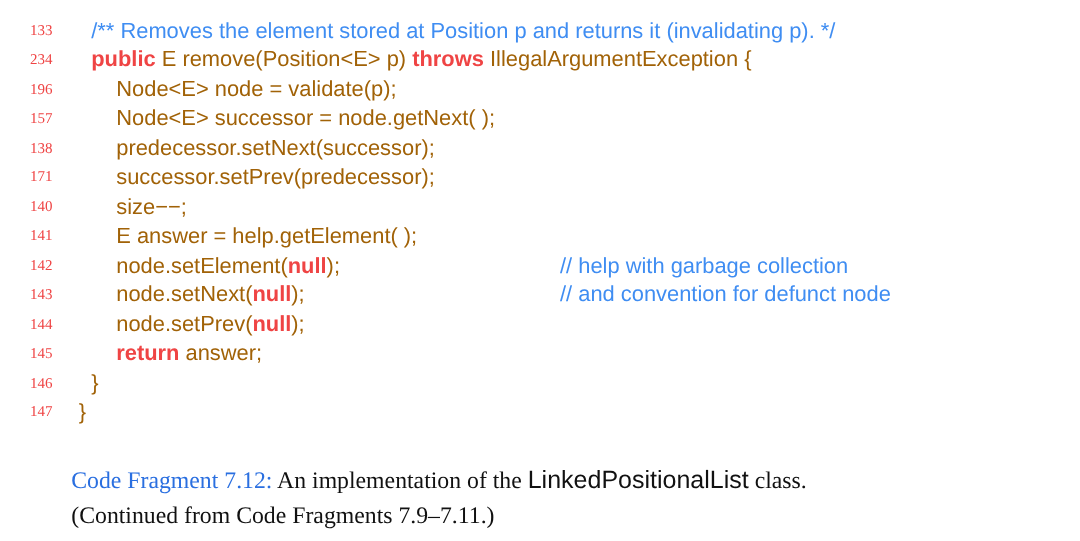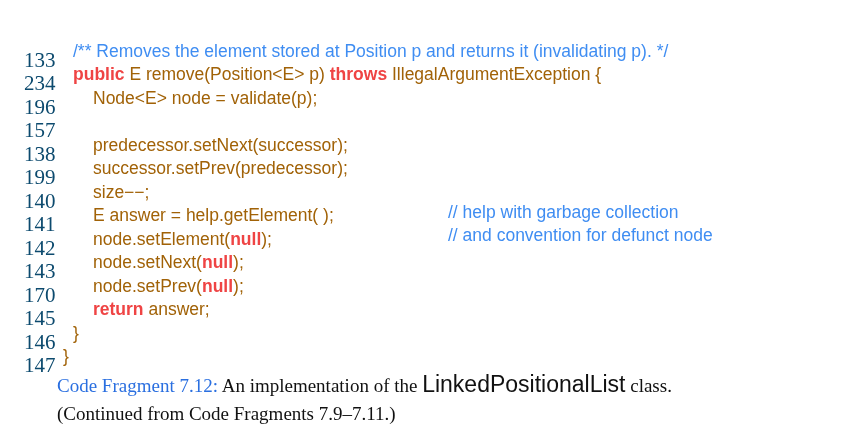--- a/index.html
+++ b/index.html
@@ -26,25 +26,24 @@
     height: 23.5px;
     line-height: 23.5px;
     font-size: 17.5px;
     color: #151515;
     white-space: pre;
   }
   .line-num {
     position: absolute;
     left: 24px; top: 0;
     font-family: "Liberation Serif", serif;
-    font-size: 21px;
-    color: #0c4a6e;
-    margin-top: 36px;
+    font-size: 12px;
+    color: #ef4444;
   }
-  .code-text { position: absolute; top: 0; margin-top: 27px; }
+  .code-text { position: absolute; top: 0; }
   .ind-0 { left: 63px; }
   .ind-1 { left: 73px; }
   .ind-2 { left: 93px; }
   .kw { font-weight: bold; color: #ef4444; }
   .comment { color: #3f8df2; }
   .plain { color: #a16207; }
   .inline-comment {
     position: absolute;
     left: 448px; top: 0;
     color: #3f8df2;
@@ -54,39 +53,39 @@
   .caption {
     position: absolute;
     left: 57px; top: 370px;
     width: 760px;
     font-family: "Liberation Serif", serif;
     font-size: 19px;
     color: #111111;
   }
   .cap-line { line-height: 28px; }
   .cap-label { color: #2a6fe0; font-weight: normal; }
-  .cap-code { font-family: "Liberation Sans", sans-serif; font-size: 23px; }
+  .cap-code { font-family: "Liberation Sans", sans-serif; font-size: 20px; }
 </style>
 </head>
 <body>
 
 <div class="page">
 
   <div class="code-block" id="code-block">
       <div class="code-line"><span class="line-num">133</span><span class="code-text ind-1"><span class="comment">/** Removes the element stored at Position p and returns it (invalidating p). */</span></span></div>
       <div class="code-line"><span class="line-num">234</span><span class="code-text ind-1"><span class="kw">public</span><span class="plain"> E remove(Position&lt;E&gt; p) </span><span class="kw">throws</span><span class="plain"> IllegalArgumentException {</span></span></div>
       <div class="code-line"><span class="line-num">196</span><span class="code-text ind-2"><span class="plain">Node&lt;E&gt; node = validate(p);</span></span></div>
-      <div class="code-line"><span class="line-num">157</span></div>
+      <div class="code-line"><span class="line-num">157</span><span class="code-text ind-2"><span class="plain">Node&lt;E&gt; successor = node.getNext( );</span></span></div>
       <div class="code-line"><span class="line-num">138</span><span class="code-text ind-2"><span class="plain">predecessor.setNext(successor);</span></span></div>
-      <div class="code-line"><span class="line-num">199</span><span class="code-text ind-2"><span class="plain">successor.setPrev(predecessor);</span></span></div>
+      <div class="code-line"><span class="line-num">171</span><span class="code-text ind-2"><span class="plain">successor.setPrev(predecessor);</span></span></div>
       <div class="code-line"><span class="line-num">140</span><span class="code-text ind-2"><span class="plain">size−−;</span></span></div>
       <div class="code-line"><span class="line-num">141</span><span class="code-text ind-2"><span class="plain">E answer = help.getElement( );</span></span></div>
       <div class="code-line"><span class="line-num">142</span><span class="code-text ind-2"><span class="plain">node.setElement(</span><span class="kw">null</span><span class="plain">);</span></span><span class="inline-comment">// help with garbage collection</span></div>
       <div class="code-line"><span class="line-num">143</span><span class="code-text ind-2"><span class="plain">node.setNext(</span><span class="kw">null</span><span class="plain">);</span></span><span class="inline-comment">// and convention for defunct node</span></div>
-      <div class="code-line"><span class="line-num">170</span><span class="code-text ind-2"><span class="plain">node.setPrev(</span><span class="kw">null</span><span class="plain">);</span></span></div>
+      <div class="code-line"><span class="line-num">144</span><span class="code-text ind-2"><span class="plain">node.setPrev(</span><span class="kw">null</span><span class="plain">);</span></span></div>
       <div class="code-line"><span class="line-num">145</span><span class="code-text ind-2"><span class="kw">return</span><span class="plain"> answer;</span></span></div>
       <div class="code-line"><span class="line-num">146</span><span class="code-text ind-1"><span class="plain">}</span></span></div>
       <div class="code-line"><span class="line-num">147</span><span class="code-text ind-0"><span class="plain">}</span></span></div>
     </div>
 
   <div class="caption">
     <p class="cap-line"><span class="cap-label">Code Fragment 7.12:</span><span> An implementation of the </span><span class="cap-code">LinkedPositionalList</span><span> class.</span></p>
     <p class="cap-line">(Continued from Code Fragments 7.9–7.11.)</p>
   </div>
 

